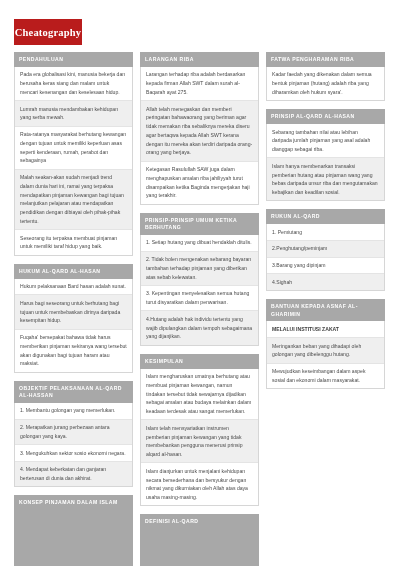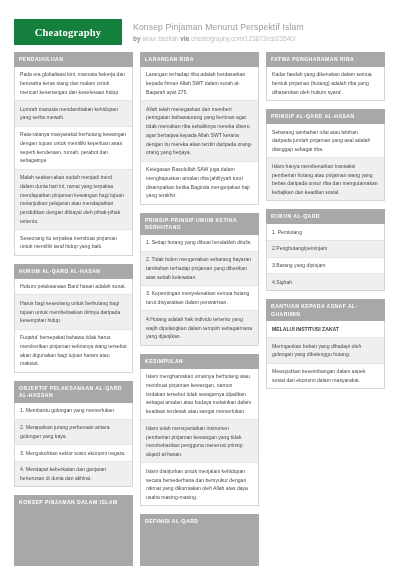--- a/index.html
+++ b/index.html
@@ -24,23 +24,23 @@
 
   
   .header {
     display: flex;
     align-items: center;
     height: 52px;
     padding-top: 12px;
     box-sizing: border-box;
   }
   .logo {
-    width: 108px;
+    width: 68px;
     height: 26px;
-    background: #15803d;
+    background: #b91c1c;
     color: #ffffff;
     font-family: "Liberation Serif", serif;
     font-weight: bold;
     font-size: 10.5px;
     display: flex;
     align-items: center;
     justify-content: center;
     letter-spacing: 0.2px;
     flex: none;
   }
@@ -124,29 +124,20 @@
     border: none;
   }
 </style>
 </head>
 <body>
 
 <div class="page">
 
   <div class="header">
     <div class="logo">Cheatography</div>
-    <div class="title-block">
-      <div class="sheet-title">Konsep Pinjaman Menurut Perspektif Islam</div>
-      <div class="byline">
-        <b>by</b>
-        <span class="author">ainur bazilah</span>
-        <b>via</b>
-        <span class="url">cheatography.com/123873/cs/23540/</span>
-      </div>
-    </div>
   </div>
 
   <div class="columns" id="columns">
       <div class="col">
         <div class="block">
           <div class="block-title">PENDAHULUAN</div>
           <div class="block-body">
             <div class="row">Pada era globalisasi kini, manusia bekerja dan berusaha keras siang dan malam untuk mencari kesenangan dan keselesaan hidup.</div>
             <div class="row alt">Lumrah manusia mendambakan kehidupan yang serba mewah.</div>
             <div class="row">Rata-ratanya masyarakat berhutang kewangan dengan tujuan untuk memiliki keperluan asas seperti kenderaan, rumah, perabot dan sebagainya</div>

